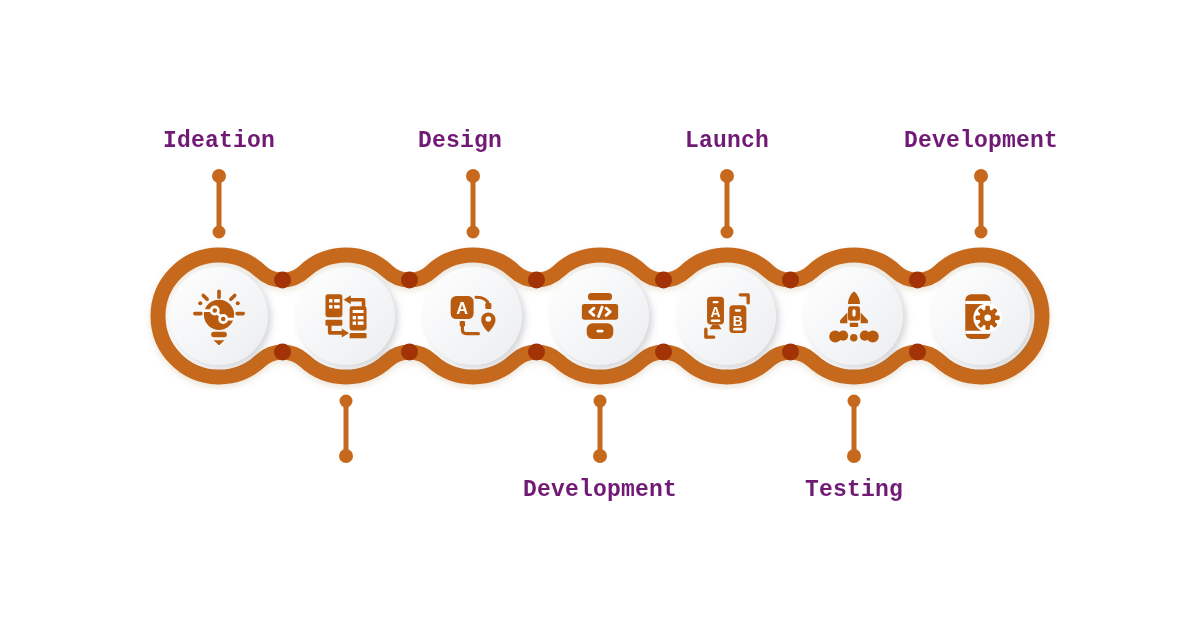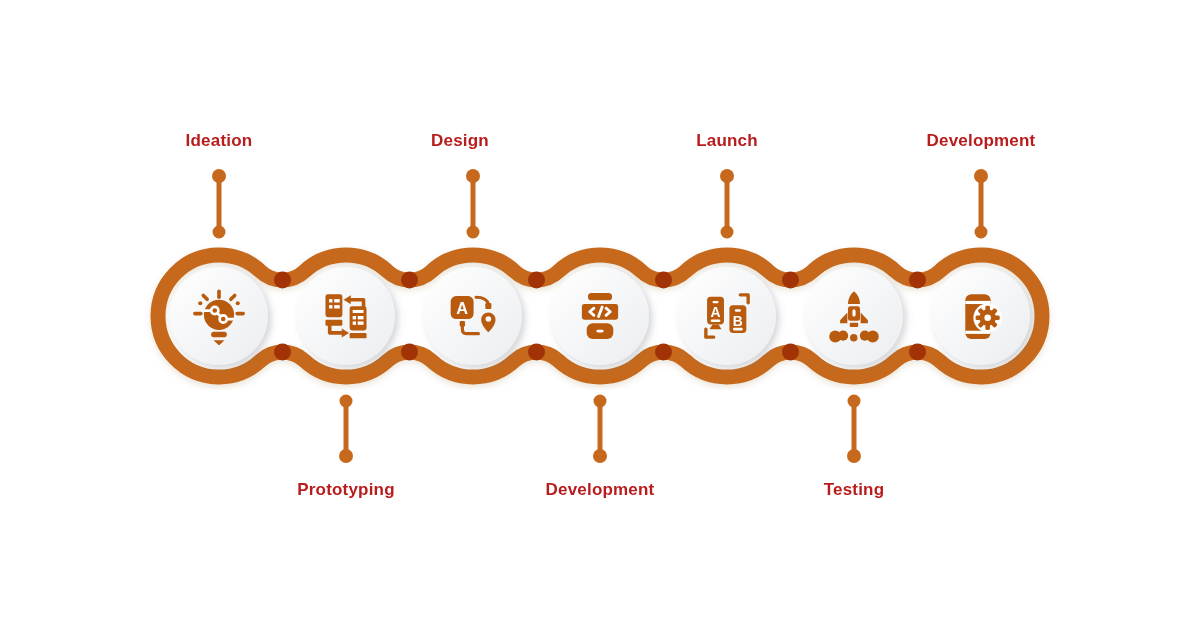--- a/index.html
+++ b/index.html
@@ -2,26 +2,27 @@
 <html><head>
 <meta charset="utf-8">
 <style>
   html,body{margin:0;padding:0;background:#ffffff;}
   body{width:1200px;height:631px;font-family:"Liberation Sans",sans-serif;}
   .canvas{position:relative;width:1200px;height:631px;background:#ffffff;overflow:hidden;}
   .chain-svg{position:absolute;left:0;top:0;}
   .stage-label{
     position:absolute;
     transform:translateX(-50%);
-    font-size:17px;
+    font-size:23px;
     font-weight:700;
-    color:#b91c1c;
+    color:#701a75;
     letter-spacing:.2px;
     white-space:nowrap;
     line-height:26px;
+    font-family:Liberation Mono, monospace;
   }
   .lbl-top{top:128px;}
   .lbl-bottom{top:477px;}
   .icon{position:absolute;width:58px;height:58px;top:287px;}
 </style>
 </head>
 <body>
 
 <div class="canvas">
 
@@ -237,20 +238,19 @@
       <rect x="-1.9" y="-10" width="3.8" height="4.5" rx="1.2" transform="rotate(180)"></rect>
       <rect x="-1.9" y="-10" width="3.8" height="4.5" rx="1.2" transform="rotate(225)"></rect>
       <rect x="-1.9" y="-10" width="3.8" height="4.5" rx="1.2" transform="rotate(270)"></rect>
       <rect x="-1.9" y="-10" width="3.8" height="4.5" rx="1.2" transform="rotate(315)"></rect>
       <circle cx="0" cy="0" r="6.8"></circle>
       <circle cx="0" cy="0" r="2.7" fill="#ffffff"></circle>
     </g>
   </svg>
 
   <div class="stage-label lbl-top" style="left:219px">Ideation</div>
-  <div class="stage-label lbl-bottom" style="left:346px">Prototyping</div>
   <div class="stage-label lbl-top" style="left:460px">Design</div>
   <div class="stage-label lbl-bottom" style="left:600px">Development</div>
   <div class="stage-label lbl-top" style="left:727px">Launch</div>
   <div class="stage-label lbl-bottom" style="left:854px">Testing</div>
   <div class="stage-label lbl-top" style="left:981px">Development</div>
 
 </div>
 
 </body></html>

